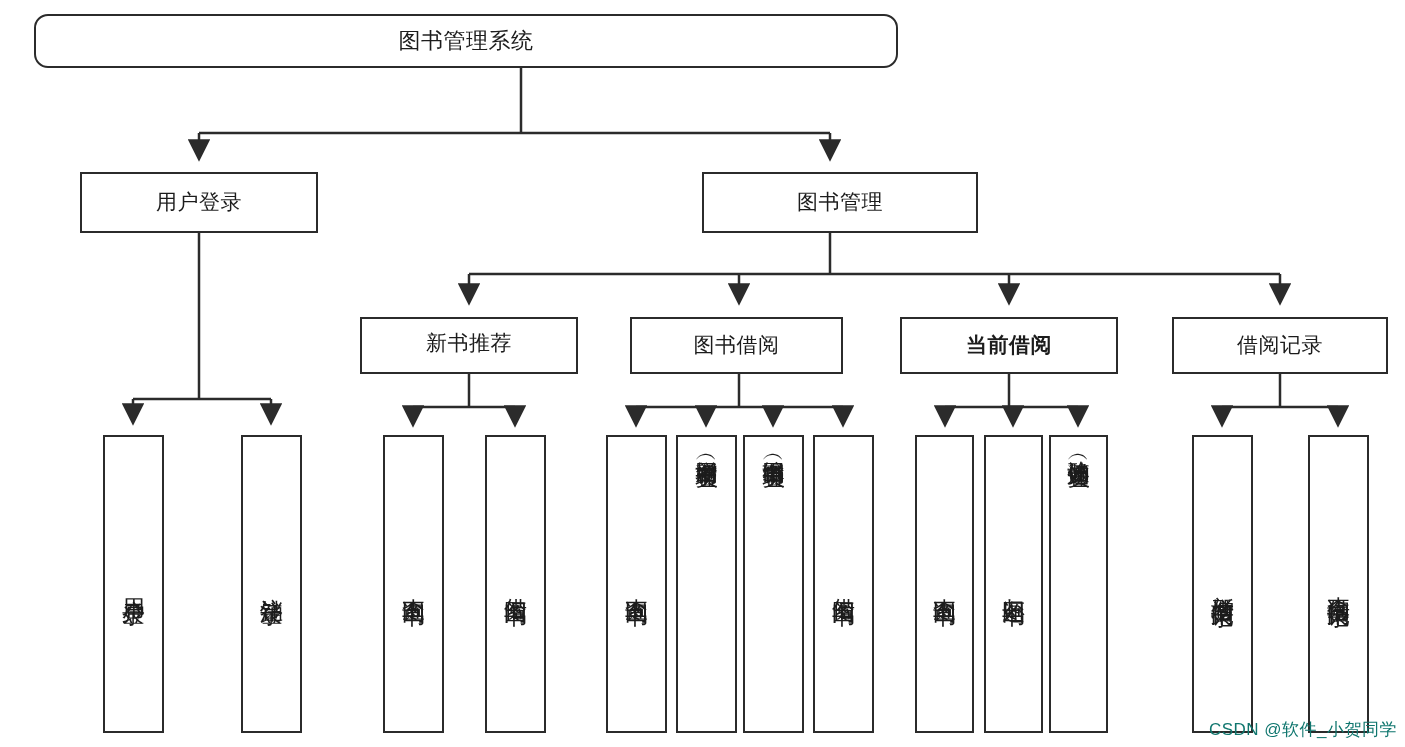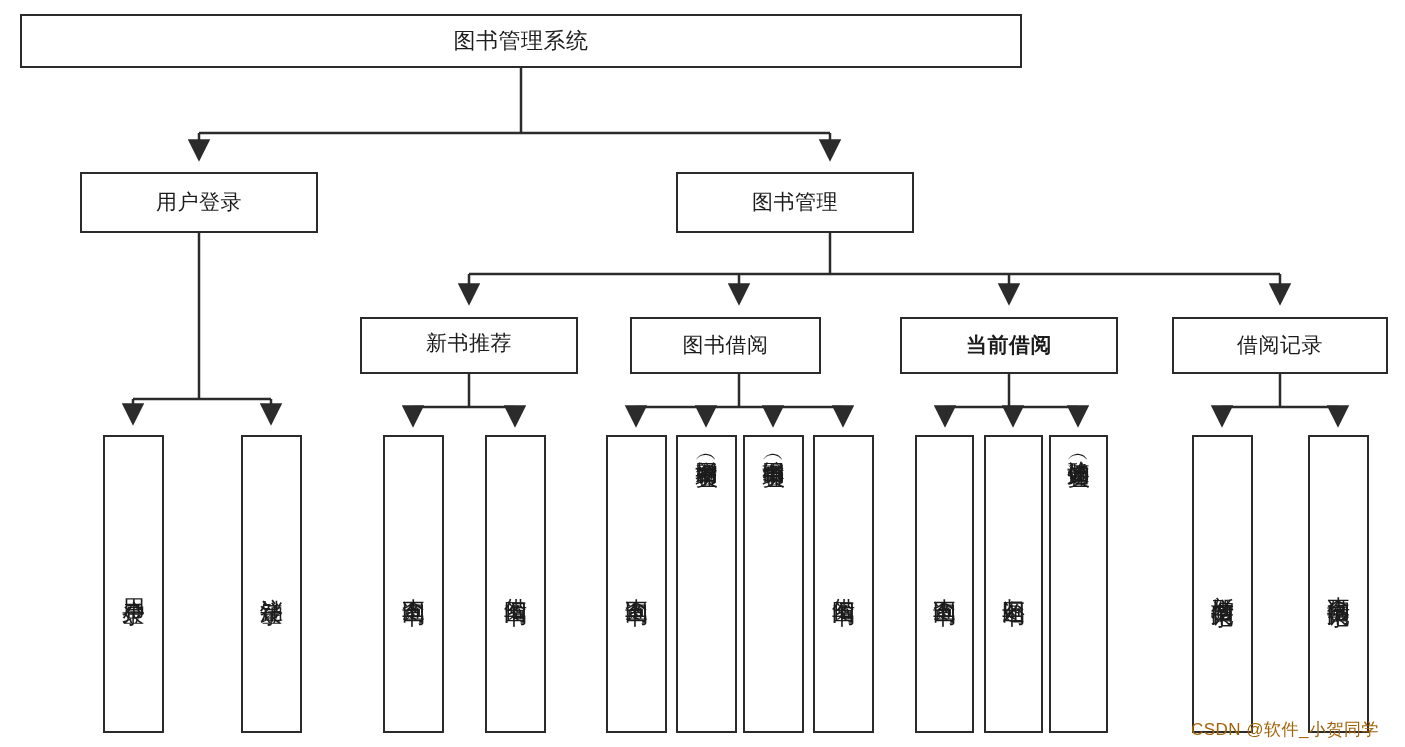--- a/index.html
+++ b/index.html
@@ -68,24 +68,24 @@
     font-size: 22px;
     letter-spacing: 1px;
   }
   
   .node.vert.centered {
     align-items: center;
     padding-top: 0;
   }
   #watermark {
     position: absolute;
-    right: 26px;
+    right: 8px;
     bottom: 6px;
     font-size: 17px;
-    color: #a16207;
+    color: #0f766e;
     letter-spacing: 0.5px;
     white-space: nowrap;
     user-select: none;
   }
 </style>
 </head>
 <body>
 
 <div id="diagram-root">
 
@@ -132,35 +132,35 @@
       <path d="M 1013 407 L 1013 424" marker-end="url(#arrow)"></path>
       <path d="M 1078 407 L 1078 424" marker-end="url(#arrow)"></path>
 
       <path d="M 1280 374 L 1280 407"></path>
       <path d="M 1222 407 L 1338 407"></path>
       <path d="M 1222 407 L 1222 424" marker-end="url(#arrow)"></path>
       <path d="M 1338 407 L 1338 424" marker-end="url(#arrow)"></path>
     </g>
   </svg>
 
-  <div class="node horiz root" style="left:20px; top:14px; width:1002px; height:54px;">
+  <div class="node horiz root" style="left:34px; top:14px; width:864px; height:54px;border-radius:14px;">
     <span class="label">图书管理系统</span>
   </div>
 
   <div class="node horiz" style="left:80px; top:172px; width:238px; height:61px;">
     <span class="label">用户登录</span>
   </div>
-  <div class="node horiz" style="left:676px; top:172px; width:238px; height:61px;">
+  <div class="node horiz" style="left:702px; top:172px; width:276px; height:61px;">
     <span class="label">图书管理</span>
   </div>
 
   <div class="node horiz" style="left:360px; top:317px; width:218px; height:57px;font-family:Liberation Mono, monospace;">
     <span class="label">新书推荐</span>
   </div>
-  <div class="node horiz" style="left:630px; top:317px; width:191px; height:57px;">
+  <div class="node horiz" style="left:630px; top:317px; width:213px; height:57px;">
     <span class="label">图书借阅</span>
   </div>
   <div class="node horiz" style="left:900px; top:317px; width:218px; height:57px;font-weight:bold;">
     <span class="label">当前借阅</span>
   </div>
   <div class="node horiz" style="left:1172px; top:317px; width:216px; height:57px;">
     <span class="label">借阅记录</span>
   </div>
 
   <div class="node vert centered" style="left:103px; top:435px; width:61px; height:298px;">

